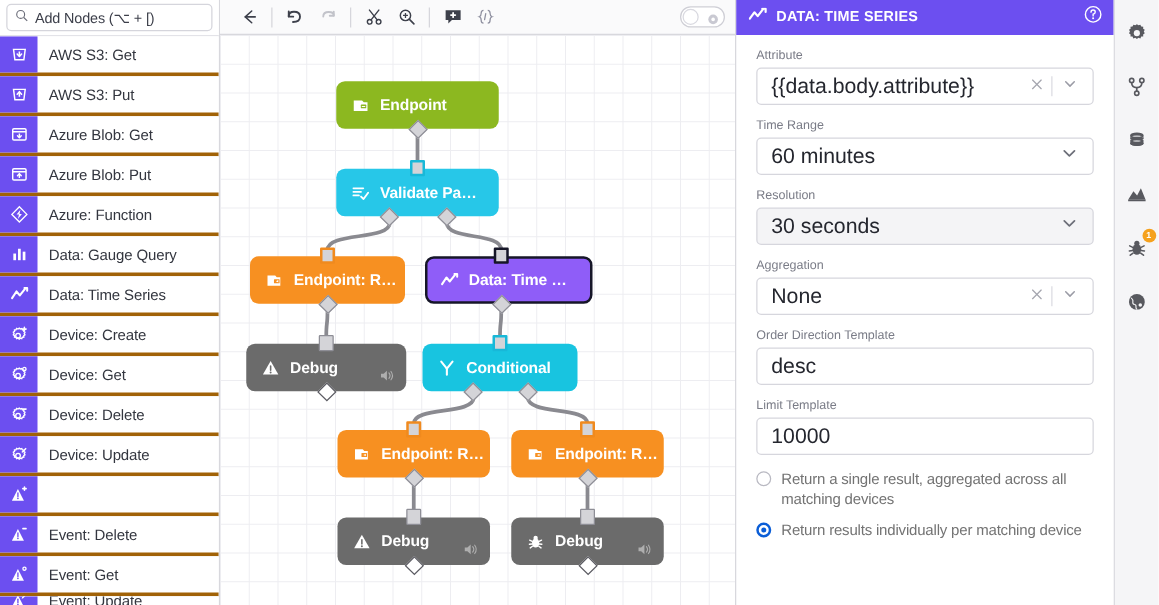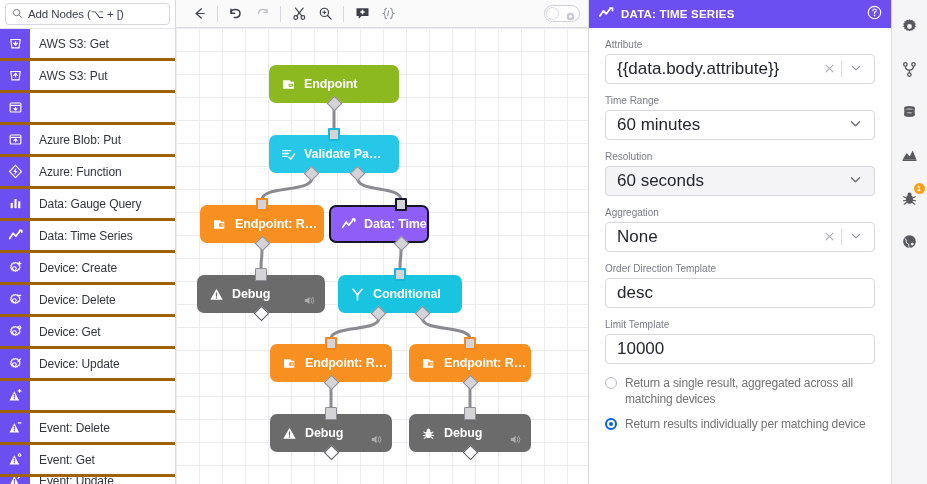--- a/index.html
+++ b/index.html
@@ -322,20 +322,21 @@
         </div>
         <div class="node-item">
           <div class="tile">
             <svg width="15" height="15" viewBox="0 0 18 18">
               <rect x="2.6" y="3.6" width="12.8" height="10.8" rx="1.2" fill="none" stroke="#ffffff" stroke-width="1.4"></rect>
               <line x1="2.6" y1="6.5" x2="15.4" y2="6.5" stroke="#ffffff" stroke-width="1.4"></line>
               <line x1="9" y1="8.2" x2="9" y2="12.2" stroke="#ffffff" stroke-width="1.4"></line>
               <path d="M7.2 10.4 L9 12.3 L10.8 10.4" fill="none" stroke="#ffffff" stroke-width="1.4" stroke-linecap="round" stroke-linejoin="round"></path>
             </svg>
           </div>
+          <div class="nlabel">Azure Blob: Get</div>
         </div>
         <div class="node-item">
           <div class="tile">
             <svg width="15" height="15" viewBox="0 0 18 18">
               <rect x="2.6" y="3.6" width="12.8" height="10.8" rx="1.2" fill="none" stroke="#ffffff" stroke-width="1.4"></rect>
               <line x1="2.6" y1="6.5" x2="15.4" y2="6.5" stroke="#ffffff" stroke-width="1.4"></line>
               <line x1="9" y1="12.4" x2="9" y2="8.4" stroke="#ffffff" stroke-width="1.4"></line>
               <path d="M7.2 10.3 L9 8.3 L10.8 10.3" fill="none" stroke="#ffffff" stroke-width="1.4" stroke-linecap="round" stroke-linejoin="round"></path>
             </svg>
           </div>
@@ -378,34 +379,34 @@
               <line x1="12.15" y1="3.95" x2="15.45" y2="3.95" stroke="#ffffff" stroke-width="1.5" stroke-linecap="round"></line>
             </svg>
           </div>
           <div class="nlabel">Device: Create</div>
         </div>
         <div class="node-item">
           <div class="tile">
             <svg width="15" height="15" viewBox="0 0 18 18">
               <path d="M8.3 2.6 l1.2-.9 1.1 .85 1.3-.45 .6 1.3 1.4 .12 -.08 1.4 1.15 .8 -.7 1.2 .7 1.25 -1.15 .78 .08 1.4 -1.4 .12 -.6 1.3 -1.3-.45 -1.1 .85 -1.2-.9 -1.35 .45 -.62-1.3 -1.42-.12 .08-1.4 -1.18-.78 .72-1.25 -.72-1.2 1.18-.8 -.08-1.4 1.42-.12 .62-1.3 z" fill="none" stroke="#ffffff" stroke-width="1.3" transform="translate(-0.6,1.3)"></path>
               <circle cx="7.7" cy="10.3" r="2.2" fill="none" stroke="#ffffff" stroke-width="1.3"></circle>
-              <line x1="12.2" y1="3.95" x2="15.4" y2="3.95" stroke="#ffffff" stroke-width="1.5" stroke-linecap="round"></line>
-            </svg>
-          </div>
-          <div class="nlabel">Device: Delete</div>
+              <circle cx="13.8" cy="3.9" r="1.6" fill="none" stroke="#ffffff" stroke-width="1.3"></circle>
+            </svg>
+          </div>
+          <div class="nlabel">Device: Get</div>
         </div>
         <div class="node-item">
           <div class="tile">
             <svg width="15" height="15" viewBox="0 0 18 18">
               <path d="M8.3 2.6 l1.2-.9 1.1 .85 1.3-.45 .6 1.3 1.4 .12 -.08 1.4 1.15 .8 -.7 1.2 .7 1.25 -1.15 .78 .08 1.4 -1.4 .12 -.6 1.3 -1.3-.45 -1.1 .85 -1.2-.9 -1.35 .45 -.62-1.3 -1.42-.12 .08-1.4 -1.18-.78 .72-1.25 -.72-1.2 1.18-.8 -.08-1.4 1.42-.12 .62-1.3 z" fill="none" stroke="#ffffff" stroke-width="1.3" transform="translate(-0.6,1.3)"></path>
               <circle cx="7.7" cy="10.3" r="2.2" fill="none" stroke="#ffffff" stroke-width="1.3"></circle>
-              <circle cx="13.8" cy="3.9" r="1.6" fill="none" stroke="#ffffff" stroke-width="1.3"></circle>
-            </svg>
-          </div>
-          <div class="nlabel">Device: Get</div>
+              <line x1="12.2" y1="3.95" x2="15.4" y2="3.95" stroke="#ffffff" stroke-width="1.5" stroke-linecap="round"></line>
+            </svg>
+          </div>
+          <div class="nlabel">Device: Delete</div>
         </div>
         <div class="node-item">
           <div class="tile">
             <svg width="15" height="15" viewBox="0 0 18 18">
               <path d="M8.3 2.6 l1.2-.9 1.1 .85 1.3-.45 .6 1.3 1.4 .12 -.08 1.4 1.15 .8 -.7 1.2 .7 1.25 -1.15 .78 .08 1.4 -1.4 .12 -.6 1.3 -1.3-.45 -1.1 .85 -1.2-.9 -1.35 .45 -.62-1.3 -1.42-.12 .08-1.4 -1.18-.78 .72-1.25 -.72-1.2 1.18-.8 -.08-1.4 1.42-.12 .62-1.3 z" fill="none" stroke="#ffffff" stroke-width="1.3" transform="translate(-0.6,1.3)"></path>
               <circle cx="7.7" cy="10.3" r="2.2" fill="none" stroke="#ffffff" stroke-width="1.3"></circle>
               <path d="M11.6 6.1 L14.9 2.6 L16.0 3.7 L12.6 7.1 L11.2 7.4 z" fill="#ffffff"></path>
             </svg>
           </div>
           <div class="nlabel">Device: Update</div>
@@ -557,21 +558,21 @@
         <div class="gnode" style="left: 24px; top: 177px; width: 124px; background: rgb(247, 144, 33);">
           <span class="gicon">
             <svg width="15" height="15" viewBox="0 0 18 18">
               <path d="M2.4 4.0 h7.4 l1.5 1.8 h3.4 v8.2 h-12.3 z" fill="#ffffff"></path>
               <rect x="8.6" y="7.6" width="5.4" height="4.0" rx="0.6" fill="#f79021"></rect>
               <path d="M12.8 8.5 L10.3 9.6 L12.8 10.7 z" fill="#ffffff"></path>
             </svg>
           </span>
           <span class="glabel">Endpoint: R…</span>
         </div>
-        <div class="gnode selected" style="left: 153px; top: 177px; width: 100px; background: rgb(143, 93, 248);">
+        <div class="gnode selected" style="left: 164px; top: 177px; width: 134px; background: rgb(143, 93, 248);">
           <span class="gicon">
             <svg width="15" height="15" viewBox="0 0 18 18">
               <path d="M2.0 12.4 L6.2 6.0 L9.4 9.8 L14.6 3.2" fill="none" stroke="#ffffff" stroke-width="2.0" stroke-linecap="round" stroke-linejoin="round"></path>
               <path d="M13.9 2.6 L16.5 2.6 L16.5 5.2" fill="none" stroke="#ffffff" stroke-width="2.0" stroke-linecap="round" stroke-linejoin="round"></path>
             </svg>
           </span>
           <span class="glabel">Data: Time …</span>
         </div>
         <div class="gnode" style="left: 21px; top: 247px; width: 128px; background: rgb(107, 107, 107);">
           <span class="gicon">
@@ -714,21 +715,21 @@
           <div class="field-input">
             <span class="fi-value">60 minutes</span>
             <span class="fi-caret"><svg width="13" height="13" viewBox="0 0 14 14">
                 <path d="M2.6 5.0 L7 9.4 L11.4 5.0" fill="none" stroke="#6d6f79" stroke-width="1.5" stroke-linecap="round" stroke-linejoin="round"></path>
               </svg></span>
           </div>
         </div>
         <div class="field">
           <div class="field-label">Resolution</div>
           <div class="field-input shaded">
-            <span class="fi-value">60 seconds</span>
+            <span class="fi-value">30 seconds</span>
             <span class="fi-caret"><svg width="13" height="13" viewBox="0 0 14 14">
                 <path d="M2.6 5.0 L7 9.4 L11.4 5.0" fill="none" stroke="#6d6f79" stroke-width="1.5" stroke-linecap="round" stroke-linejoin="round"></path>
               </svg></span>
           </div>
         </div>
         <div class="field">
           <div class="field-label">Aggregation</div>
           <div class="field-input">
             <span class="fi-value">None</span>
             <span class="fi-clear"><svg width="11" height="11" viewBox="0 0 14 14">

